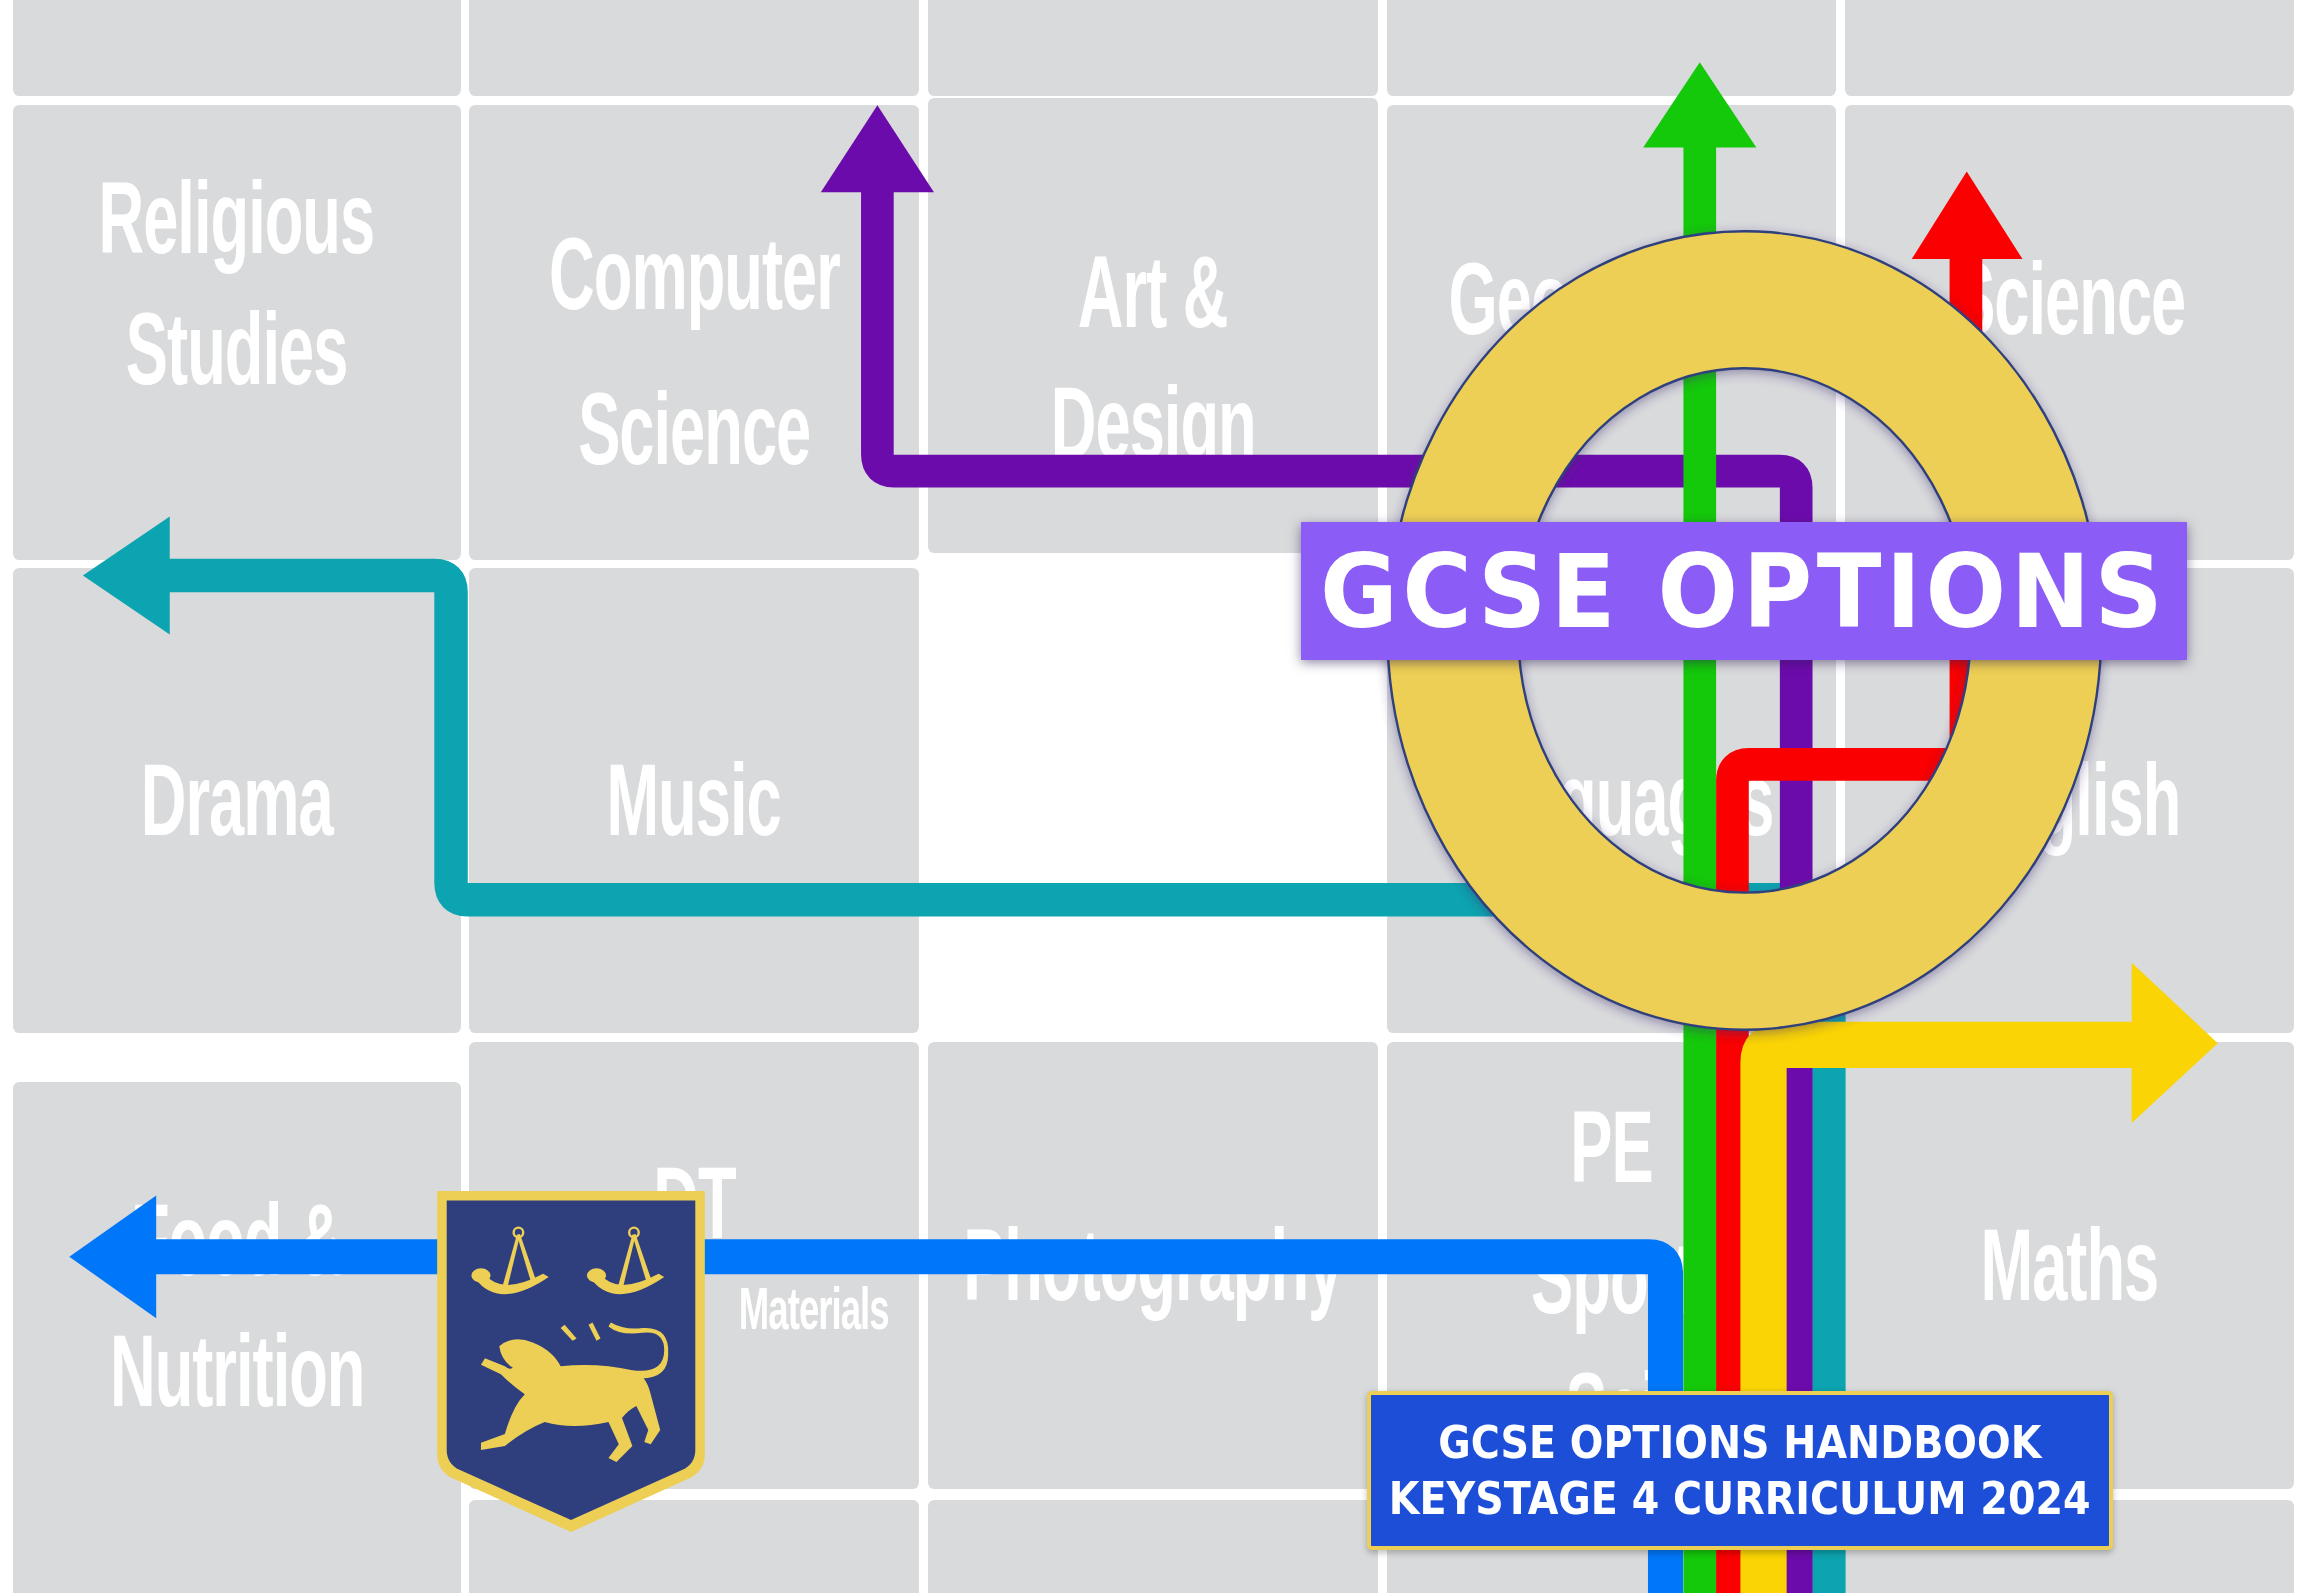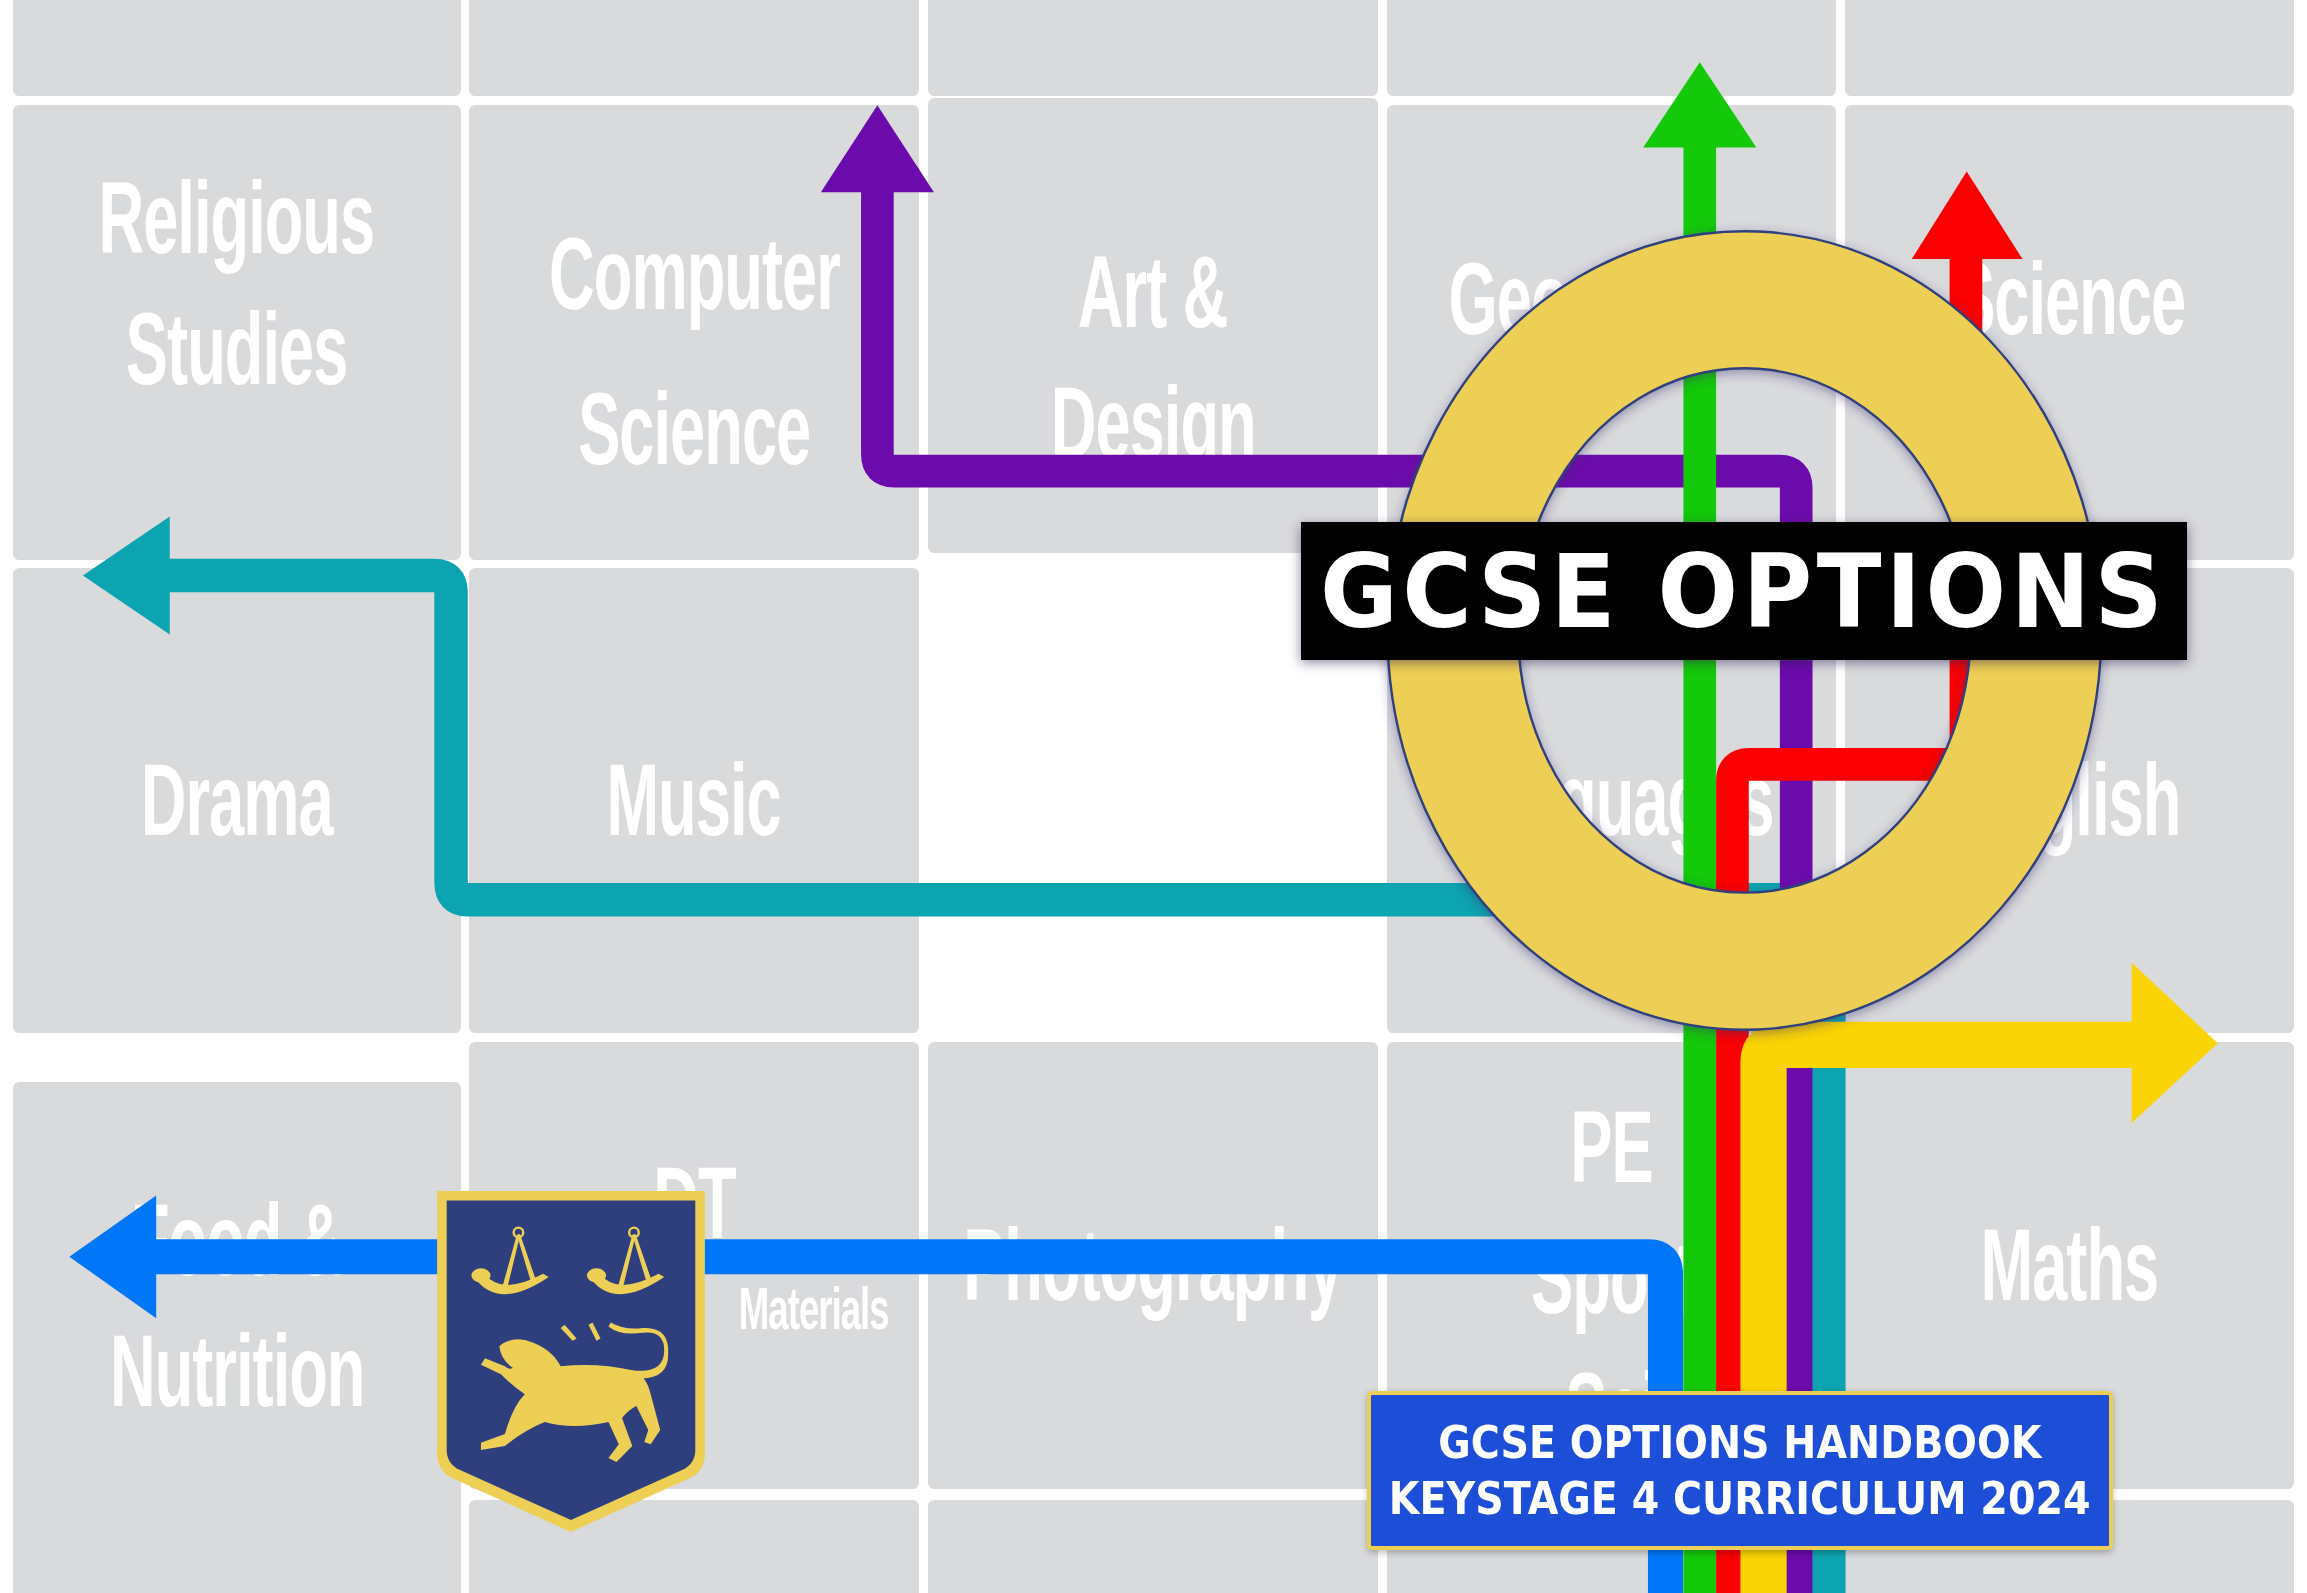--- a/index.html
+++ b/index.html
@@ -11,21 +11,21 @@
   }
   .cell .label {
     color: #ffffff; font-family: "Liberation Sans", sans-serif; font-weight: bold;
     font-size: 102px; line-height: 131px; text-align: center; white-space: nowrap;
     transform: scaleX(0.62); letter-spacing: -1.6px;
   }
   .cell .label.small { font-size: 59px; line-height: 80px; }
   svg.overlay { position: absolute; left: 0; top: 0; }
   .banner {
     position: absolute; left: 1301px; top: 522px; width: 886px; height: 138px;
-    background: #000000; box-shadow: 0 3.2px 11px rgba(40,30,80,0.55);
+    background: #8b5cf6; box-shadow: 0 3.2px 11px rgba(40,30,80,0.55);
     display: flex; align-items: center; justify-content: center;
   }
   .banner span {
     color: #ffffff; font-family: "DejaVu Sans", sans-serif; font-weight: bold;
     font-size: 102px; letter-spacing: 4.8px; white-space: nowrap; transform: scaleX(0.93);
   }
   .handbook {
     position: absolute; left: 1367px; top: 1391px; width: 738px; height: 151px;
     background: #1d4ed8; border: 4px solid #edcf55; border-radius: 4.8px;
     display: flex; flex-direction: column; align-items: center; justify-content: center;

